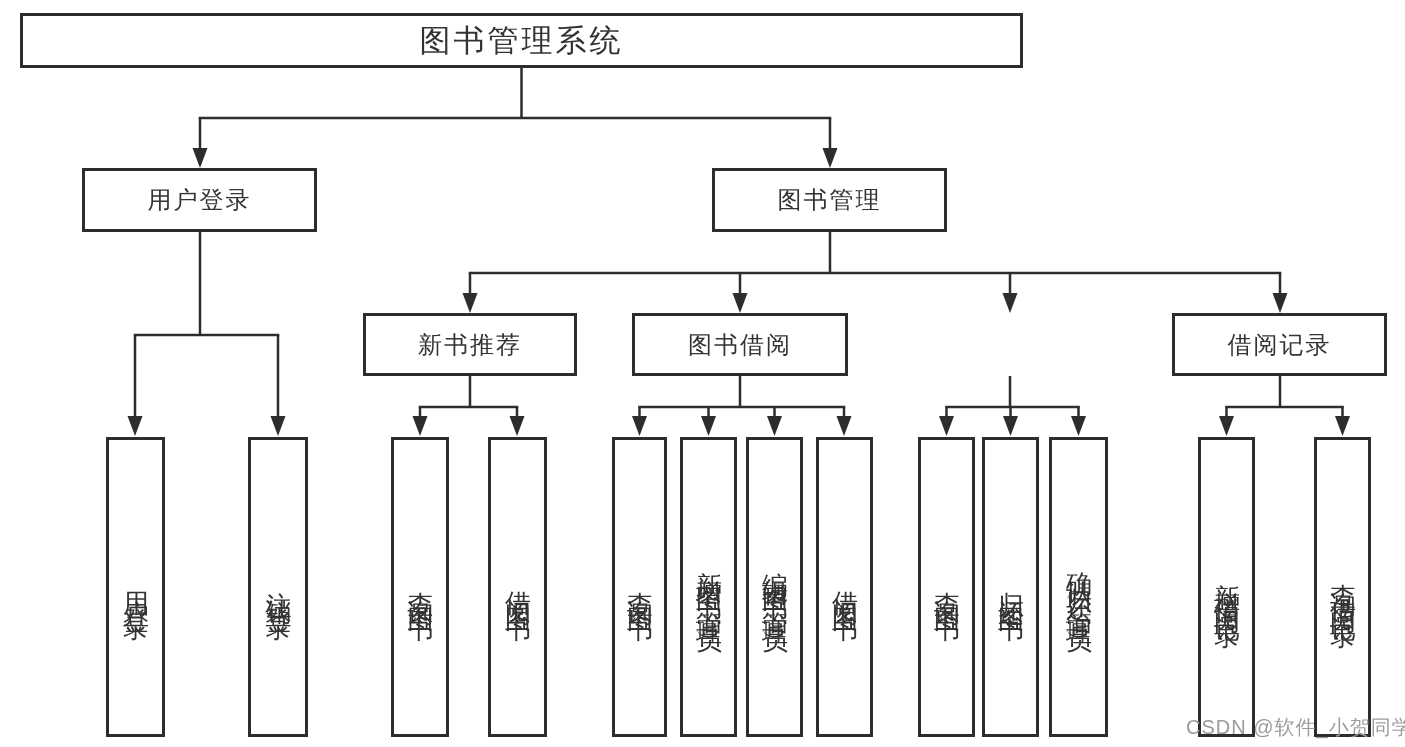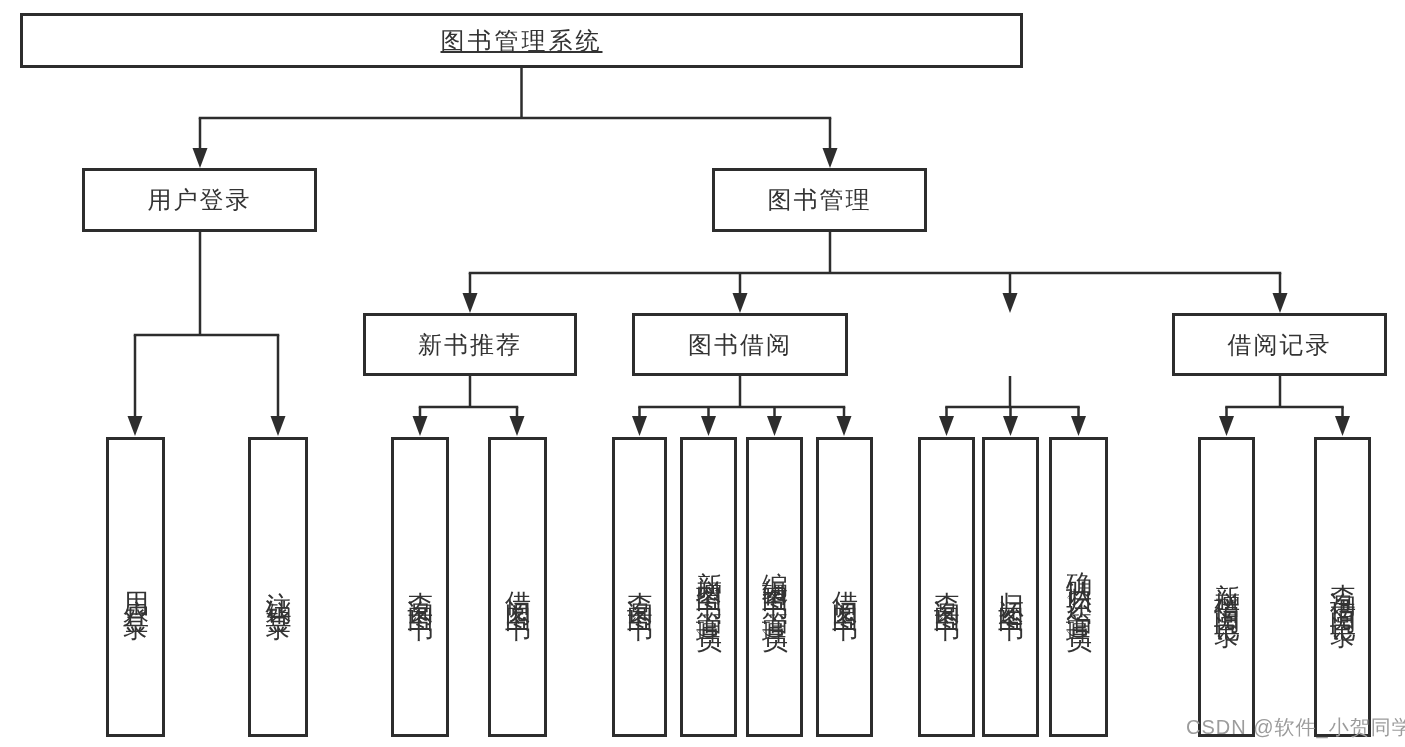--- a/index.html
+++ b/index.html
@@ -24,21 +24,21 @@
     border:3px solid var(--line);
     background:#fff;
     display:flex;align-items:center;justify-content:center;
     color:var(--text);
     z-index:2;
   }
   .hlabel{
     font-size:24px;letter-spacing:2px;white-space:nowrap;
     color:var(--text);
   }
-  .root-label{font-size:24px;letter-spacing:3px;text-decoration:underline;}
+  .root-label{font-size:31px;letter-spacing:3px;}
   .vlabel{
     writing-mode:vertical-rl;
     text-orientation:mixed;
     font-size:26px;
     letter-spacing:8px;
     line-height:1.15;
     color:var(--text);
   }
   .watermark{
     position:absolute;left:1186px;top:714px;
@@ -128,21 +128,21 @@
     </g>
   </svg>
 
   <div class="box" style="left:20px;top:13px;width:1003px;height:55px">
     <span class="hlabel root-label">图书管理系统</span>
   </div>
 
   <div class="box" style="left:82px;top:168px;width:235px;height:64px">
     <span class="hlabel">用户登录</span>
   </div>
-  <div class="box" style="left:712px;top:168px;width:215px;height:64px">
+  <div class="box" style="left:712px;top:168px;width:235px;height:64px">
     <span class="hlabel">图书管理</span>
   </div>
 
   <div class="box" style="left:363px;top:313px;width:214px;height:63px">
     <span class="hlabel">新书推荐</span>
   </div>
   <div class="box" style="left:632px;top:313px;width:216px;height:63px">
     <span class="hlabel">图书借阅</span>
   </div>
   <div class="box" style="left:1172px;top:313px;width:215px;height:63px">

